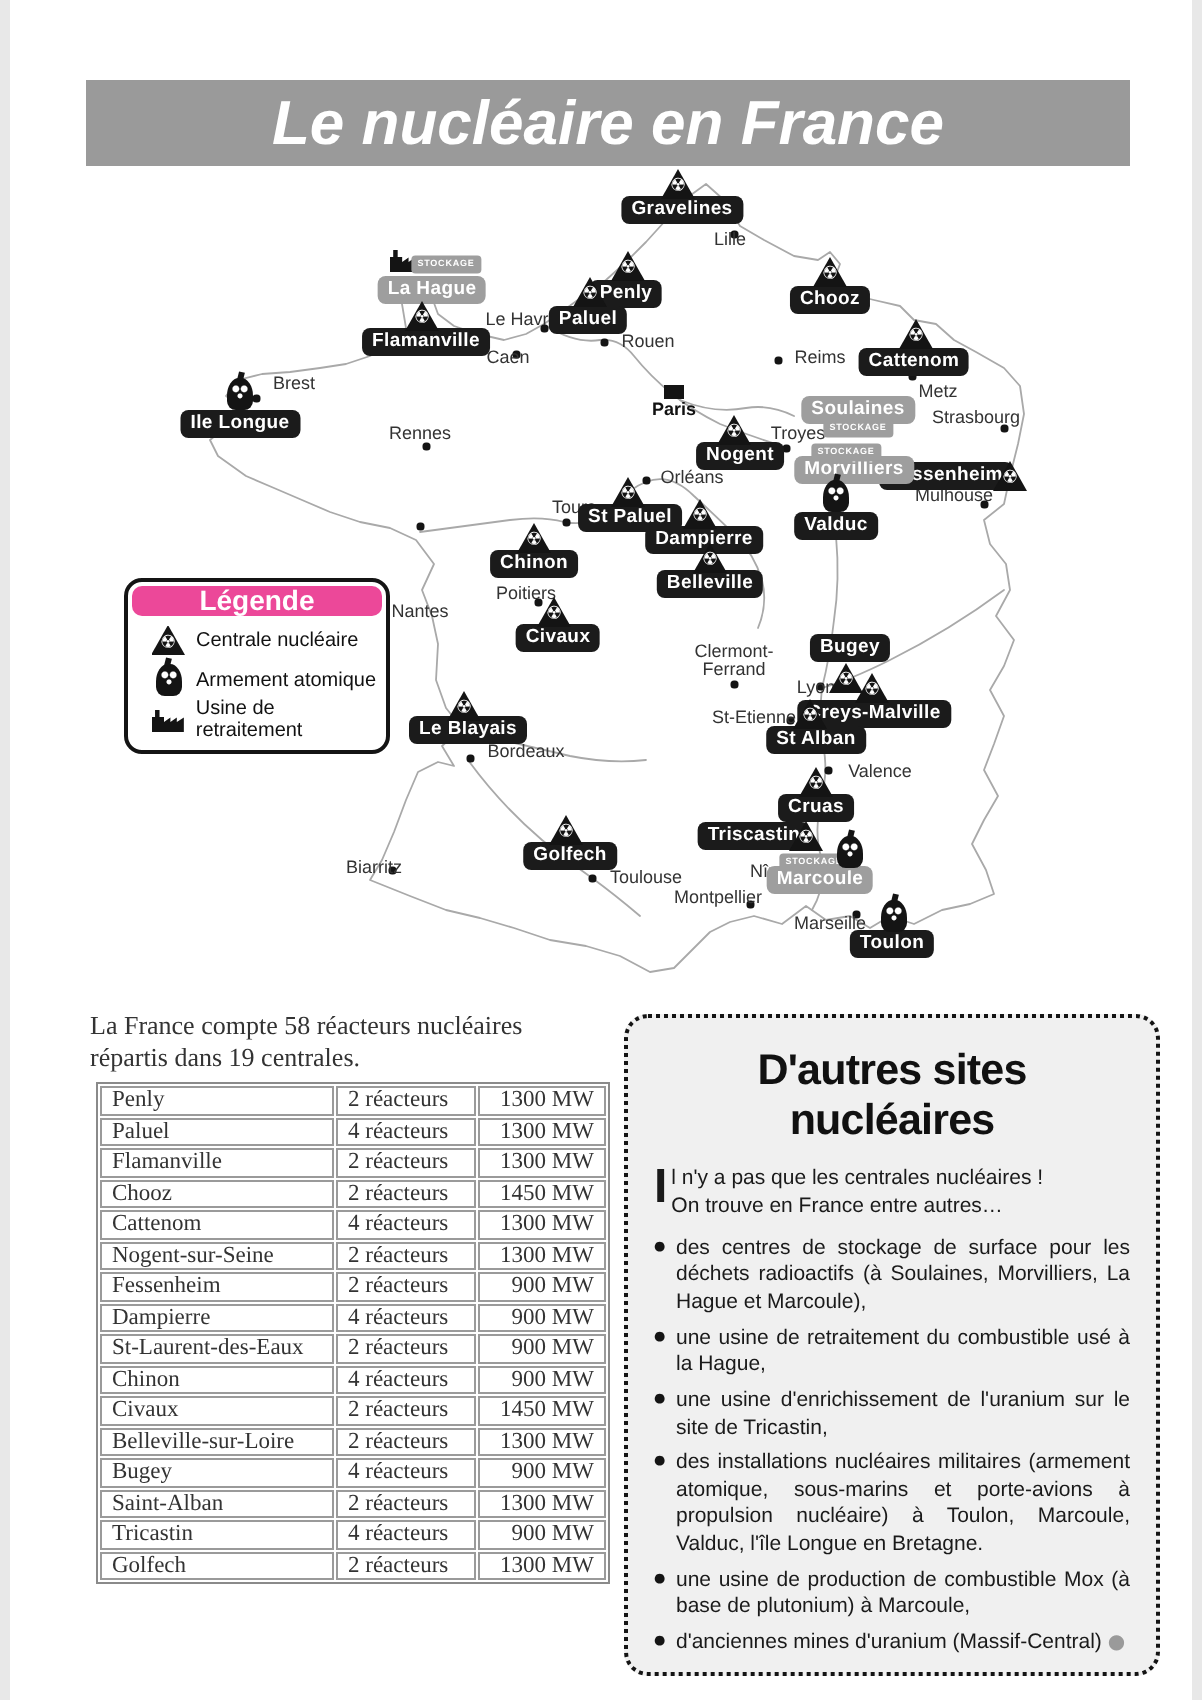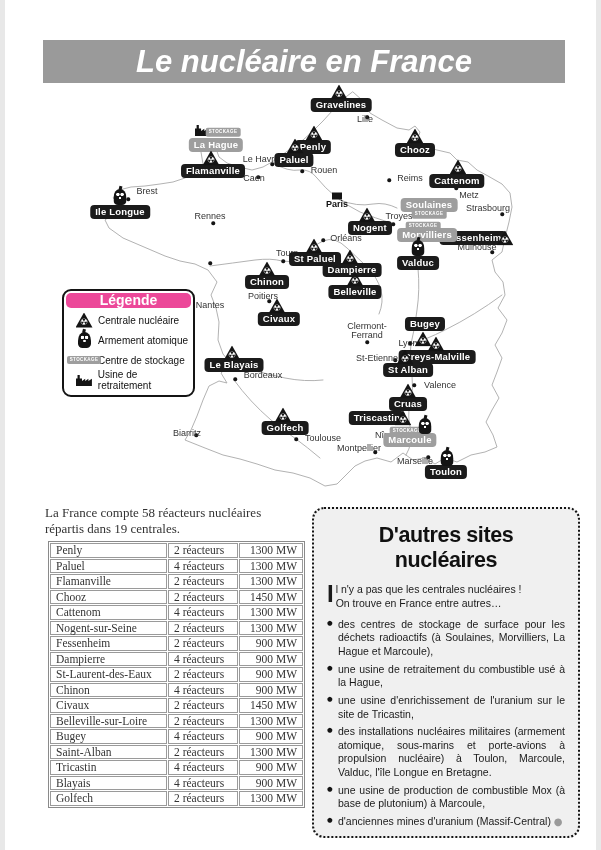--- a/index.html
+++ b/index.html
@@ -97,26 +97,20 @@
                 <span class="trefoil">☢</span>
               </span>
             </span>
             <span class="legend-label">Centrale nucléaire</span>
           </div>
           <div class="legend-item">
             <span class="legend-ic">
               <span class="micon icon-bomb"></span>
             </span>
             <span class="legend-label">Armement atomique</span>
-          </div>
-          <div class="legend-item">
-            <span class="legend-ic">
-              <span class="micon icon-stockage">STOCKAGE</span>
-            </span>
-            <span class="legend-label">Centre de stockage</span>
           </div>
           <div class="legend-item">
             <span class="legend-ic">
               <span class="micon icon-factory"></span>
             </span>
             <span class="legend-label">Usine de retraitement</span>
           </div>
         </div>
     </div>
   <span class="micon icon-reactor" style="left: 334px; top: 92px;">
@@ -343,25 +337,20 @@
           <td class="c0">Saint-Alban</td>
           <td class="c1">2 réacteurs</td>
           <td class="c2">1300 MW</td>
         </tr>
         <tr>
           <td class="c0">Tricastin</td>
           <td class="c1">4 réacteurs</td>
           <td class="c2">900 MW</td>
         </tr>
         <tr>
-          <td class="c0">Blayais</td>
-          <td class="c1">4 réacteurs</td>
-          <td class="c2">900 MW</td>
-        </tr>
-        <tr>
           <td class="c0">Golfech</td>
           <td class="c1">2 réacteurs</td>
           <td class="c2">1300 MW</td>
         </tr>
       </tbody>
   </table>
 
   <div class="panel">
     <div class="panel-title">D'autres sites nucléaires</div>
     <div class="panel-intro">Il n'y a pas que les centrales nucléaires !

